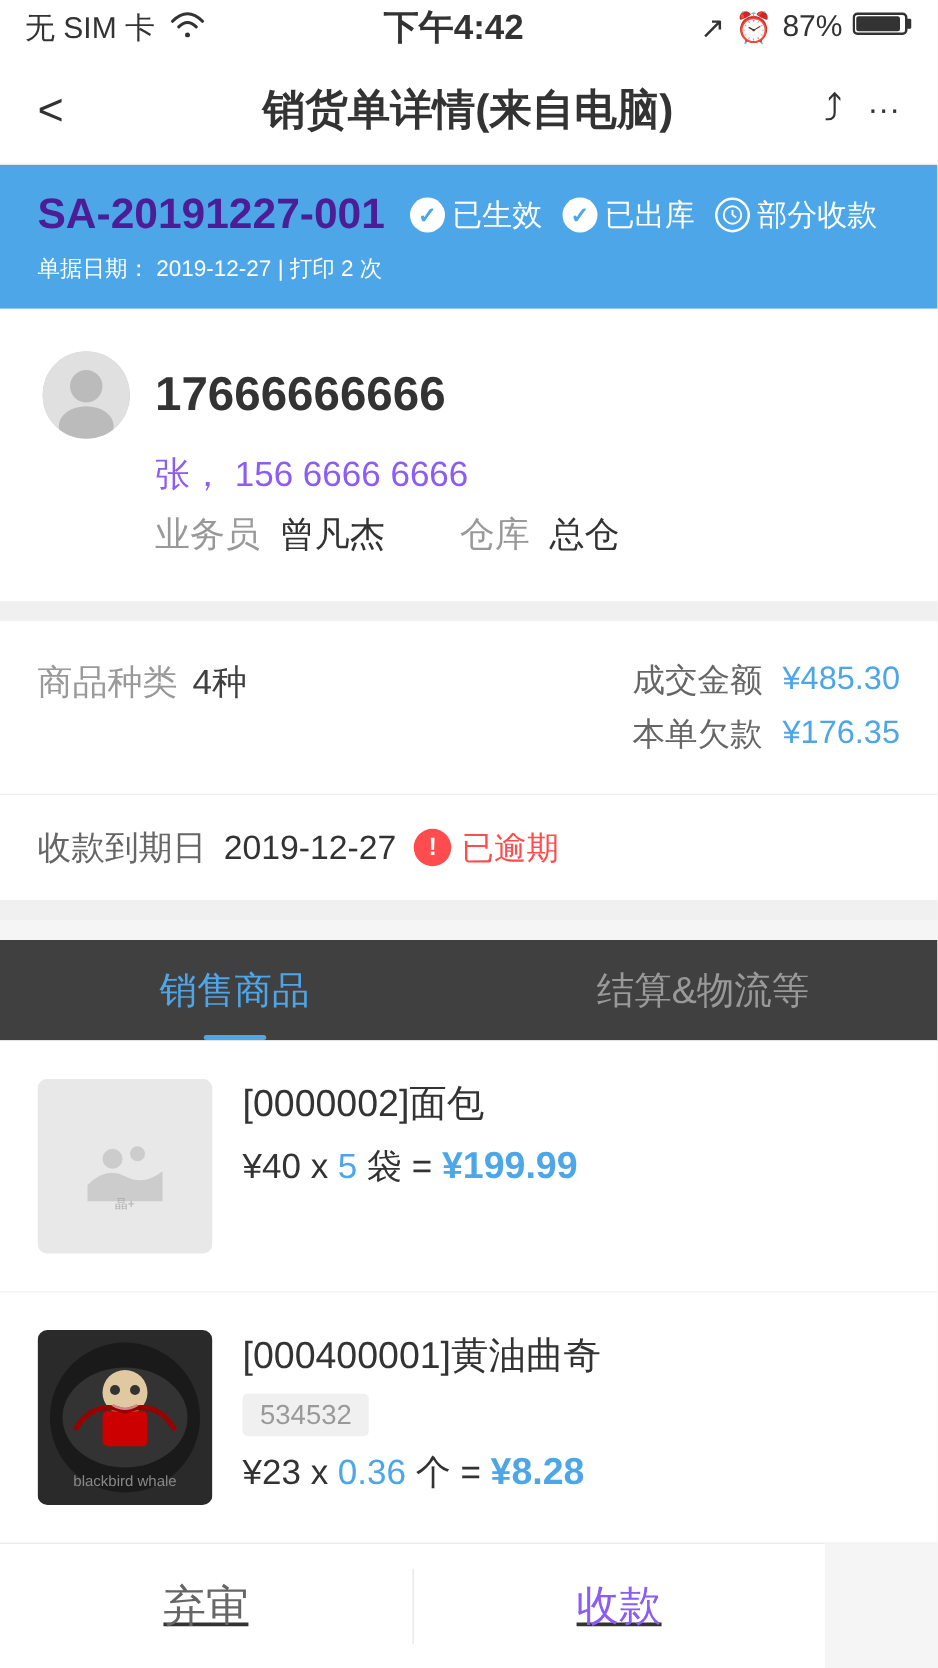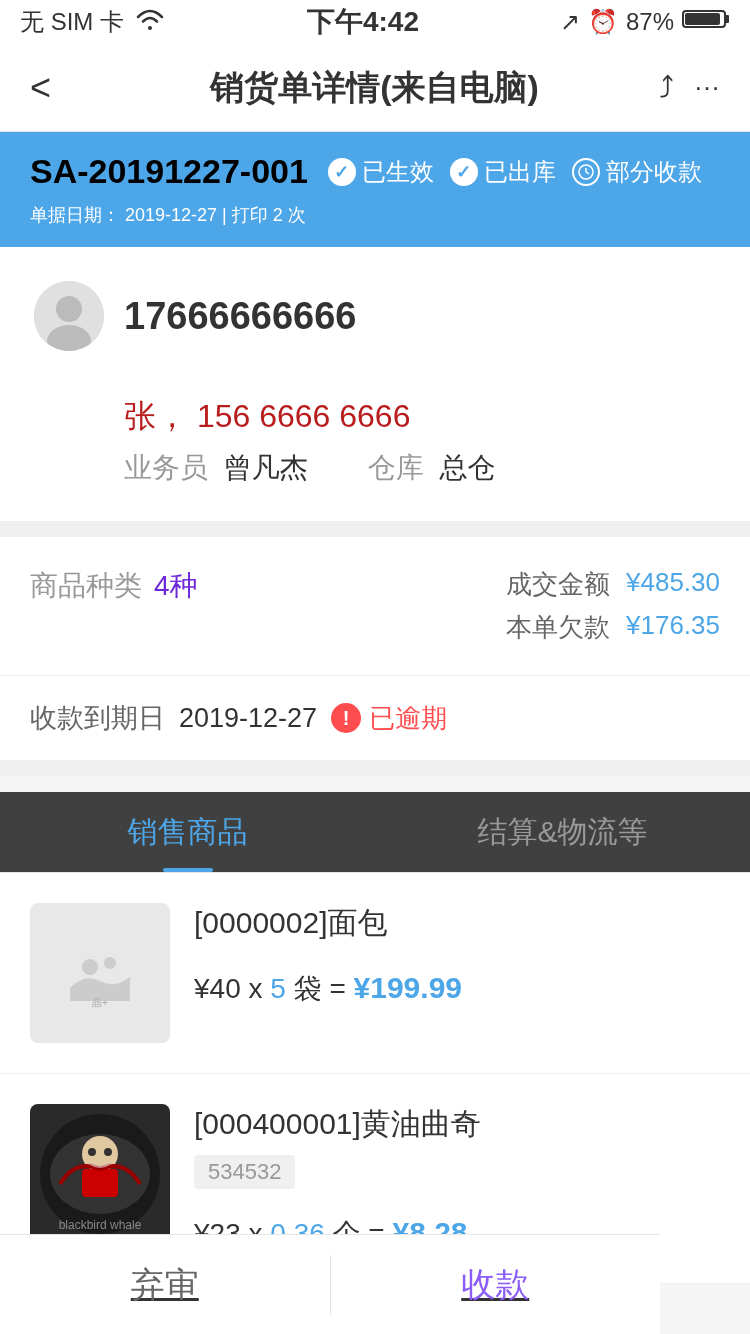--- a/index.html
+++ b/index.html
@@ -61,21 +61,21 @@
     }
     .banner-top {
       display: flex;
       align-items: center;
       gap: 20px;
       margin-bottom: 12px;
     }
     .order-id {
       font-size: 34px;
       font-weight: 700;
-      color: #000000;
+      color: #4c1d95;
     }
     .status-badges {
       display: flex;
       align-items: center;
       gap: 16px;
     }
     .badge {
       display: flex;
       align-items: center;
       gap: 6px;
@@ -134,24 +134,23 @@
       justify-content: center;
       overflow: hidden;
       flex-shrink: 0;
     }
     .customer-name {
       font-size: 38px;
       font-weight: 600;
       color: #333;
     }
     .customer-info {
-      font-size: 32px;
-      color: #b91c1c;
+      font-size: 28px;
+      color: #8b5cf6;
       margin-left: 90px;
-      margin-top: 34px;
     }
     .customer-meta {
       display: flex;
       gap: 60px;
       font-size: 28px;
       color: #666;
       margin-left: 90px;
     }
     .meta-label { color: #999; }
     .meta-value { color: #333; font-weight: 500; }
@@ -174,21 +173,21 @@
     }
     .summary-left {
       display: flex;
       align-items: center;
       gap: 12px;
       font-size: 28px;
       color: #666;
     }
     .summary-count {
       font-size: 28px;
-      color: #6d28d9;
+      color: #404040;
       font-weight: 500;
     }
     .summary-right {
       display: flex;
       flex-direction: column;
       align-items: flex-end;
       gap: 8px;
     }
     .amount-row {
       display: flex;
@@ -314,21 +313,20 @@
       background: #f0f0f0;
       color: #999;
       font-size: 22px;
       padding: 4px 14px;
       border-radius: 4px;
       width: fit-content;
     }
     .product-price {
       font-size: 28px;
       color: #333;
-      margin-top: 16px;
     }
     .product-total {
       font-size: 30px;
       color: #4DA6E8;
       font-weight: 600;
     }
 
     
     .bottom-bar {
       position: fixed;

